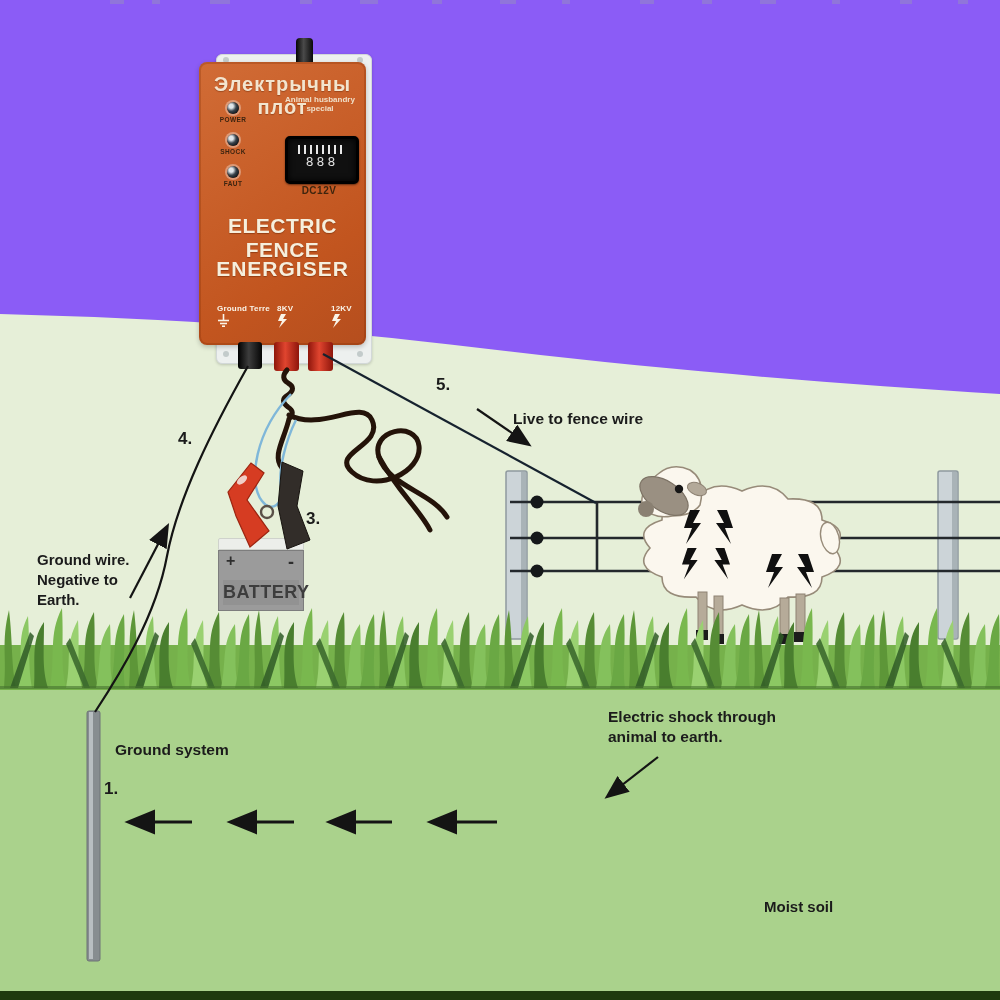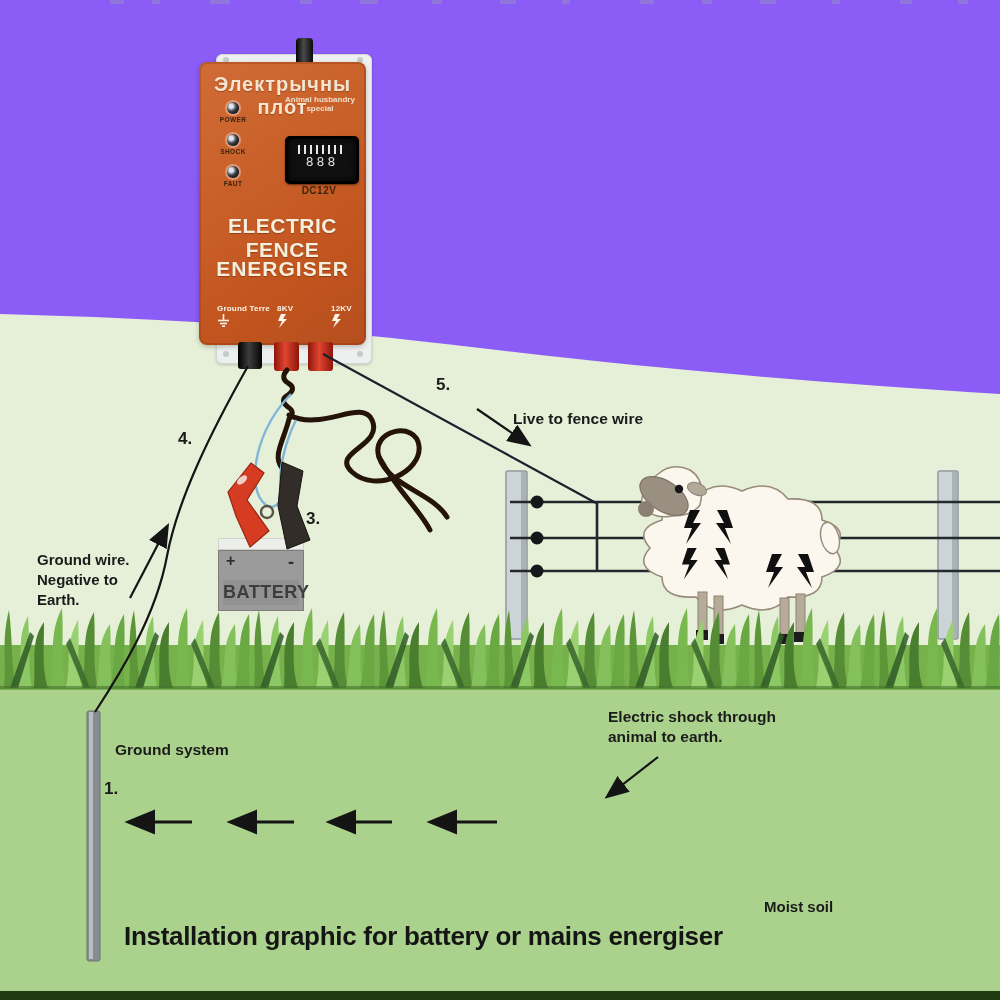--- a/index.html
+++ b/index.html
@@ -302,16 +302,15 @@
 
   <div class="lbl gs">Ground system</div>
   <div class="lbl step step1">1.</div>
 
   <div class="lbl es">
     <div>Electric shock through</div>
     <div>animal to earth.</div>
   </div>
 
   <div class="lbl moist">Moist soil</div>
-  <div class="lbl footer-caption">Installation graphic for battery or mains energiser</div>
 
   <div class="bottom-strip"></div>
 </div>
 
 </body></html>

